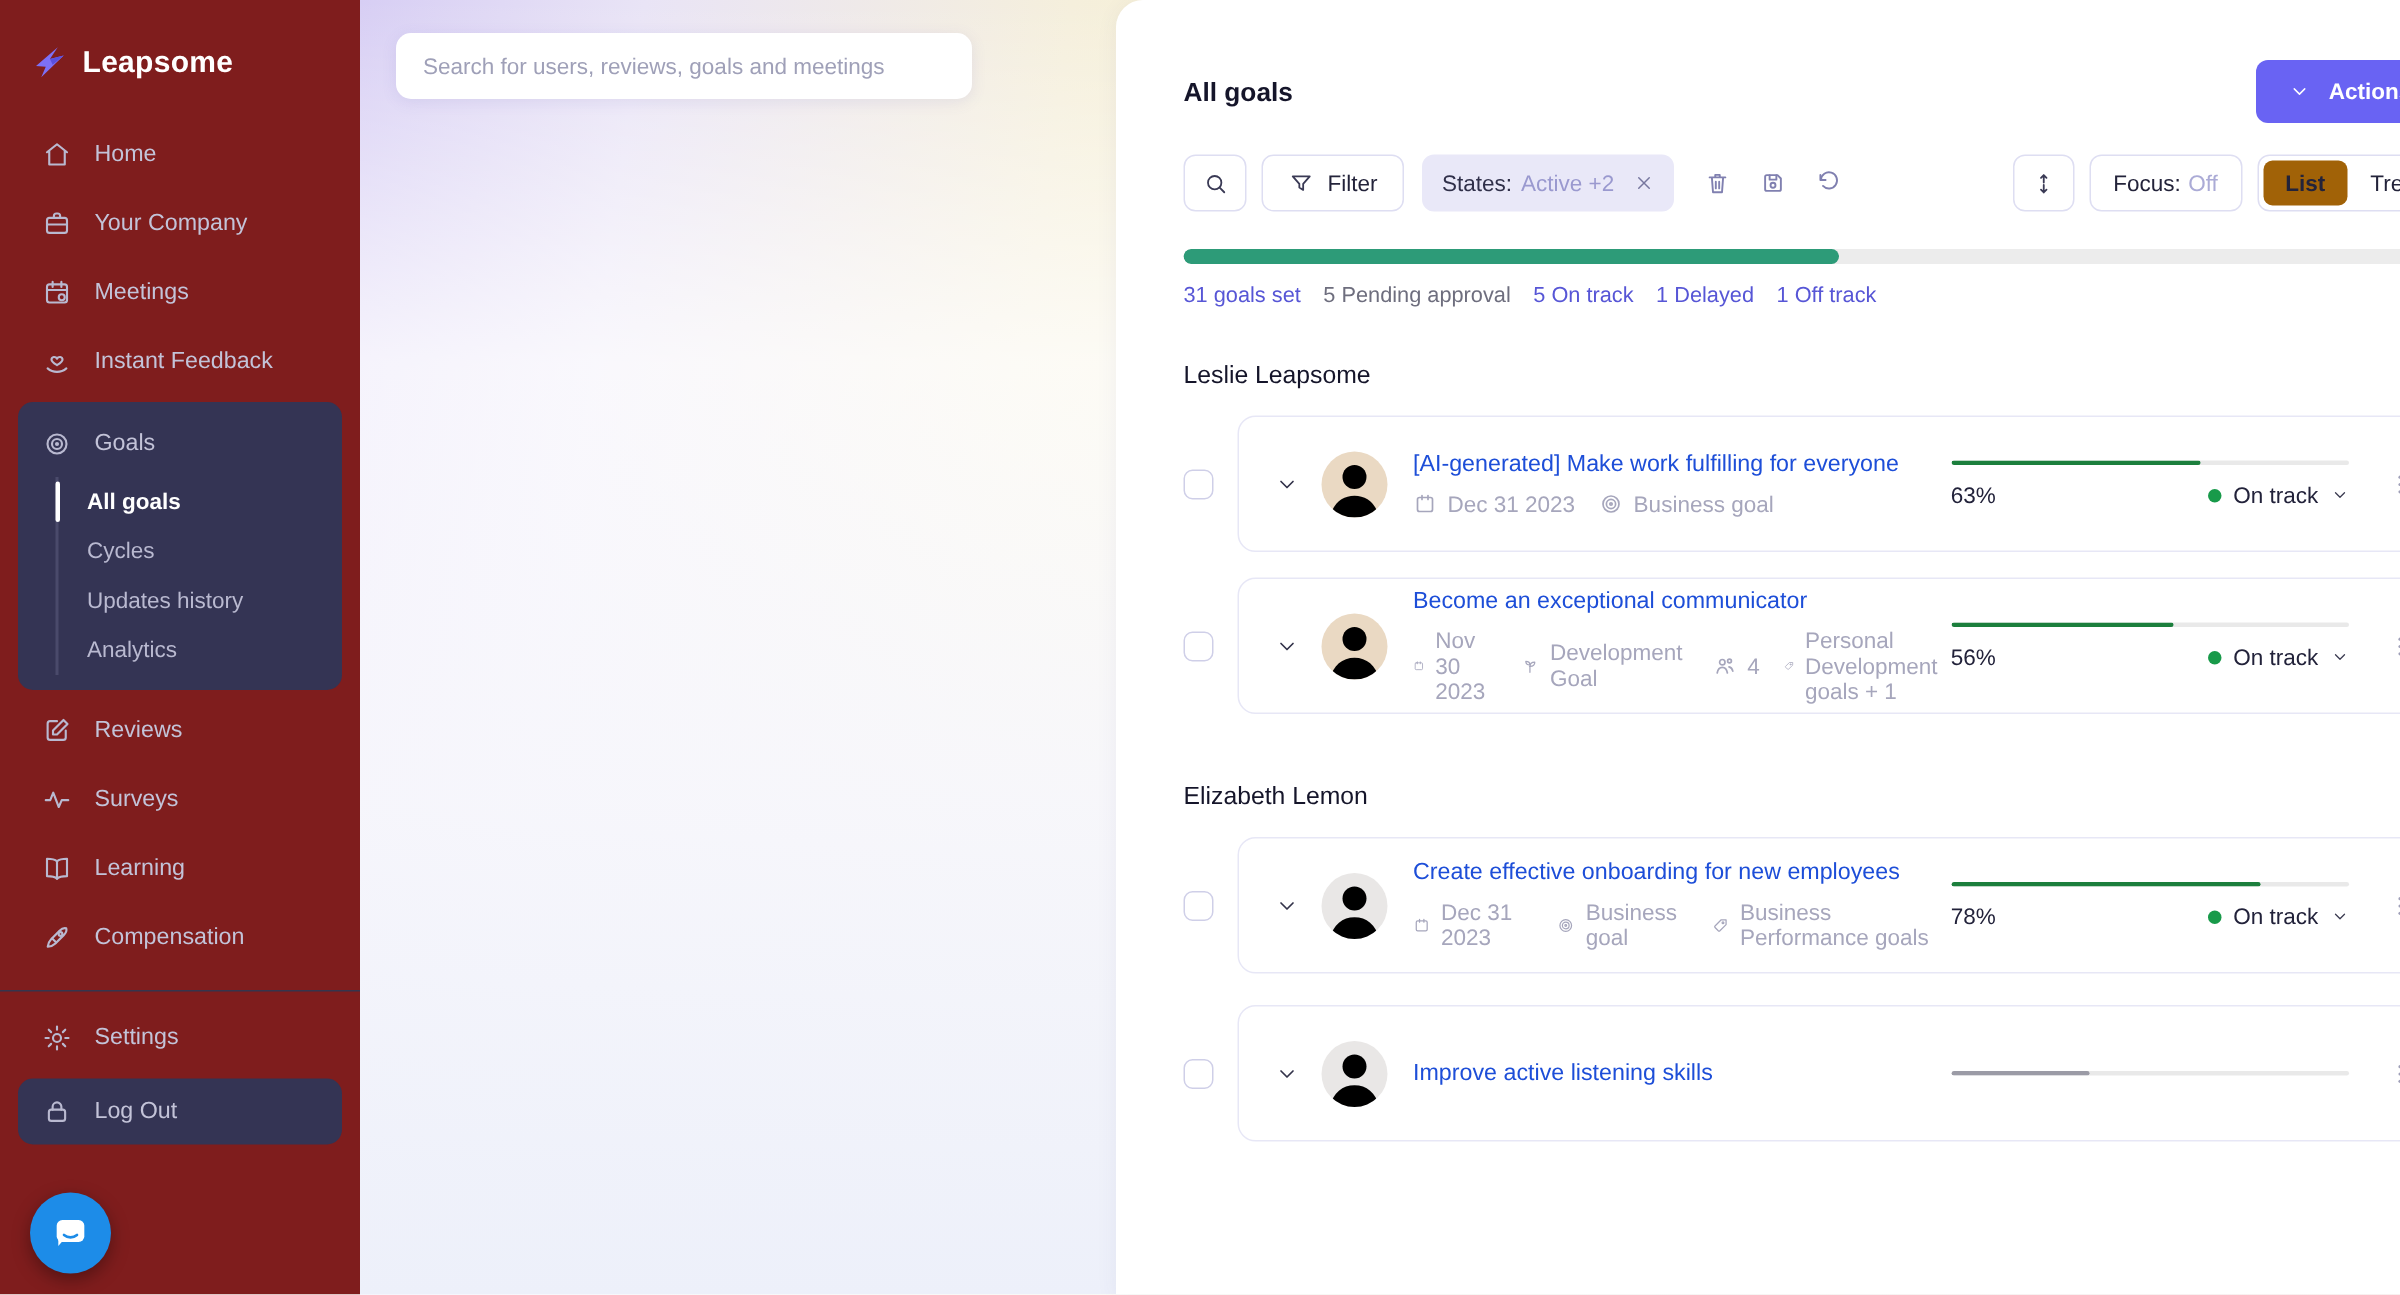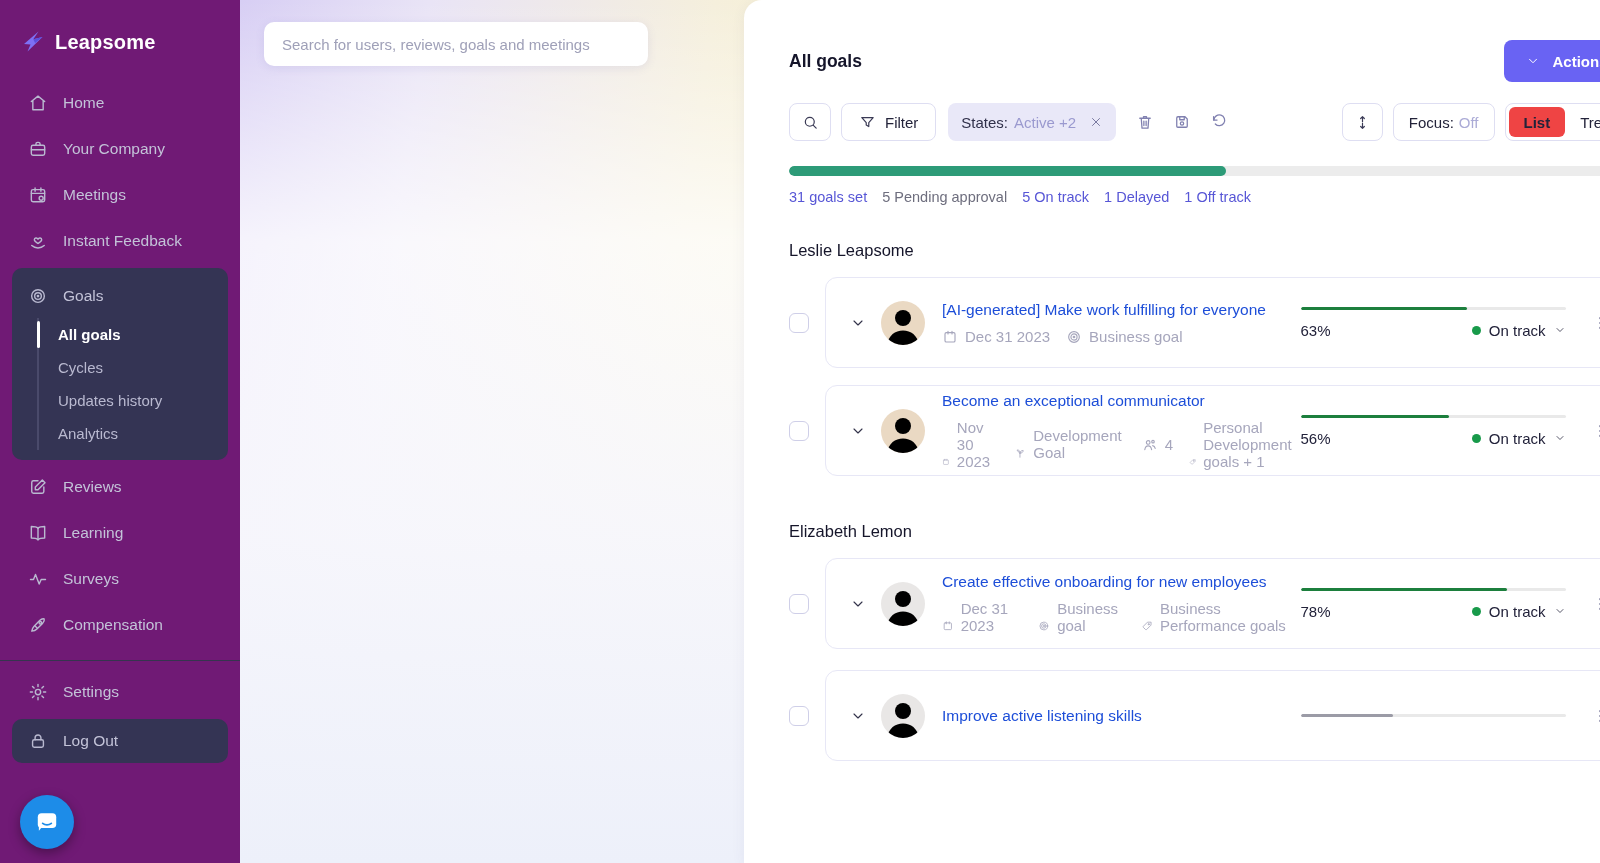--- a/index.html
+++ b/index.html
@@ -6,21 +6,21 @@
   html,body { width:1600px; height:863px; overflow:hidden; }
   body {
     font-family:"Liberation Sans","DejaVu Sans",sans-serif;
     display:flex; background:#fff; color:#1d1d32; font-size:15px;
   }
   svg { display:block; }
   .ico { stroke:currentColor; fill:none; stroke-width:1.7; stroke-linecap:round; stroke-linejoin:round; }
 
   
   .sidebar {
-    width:240px; height:863px; background:#701a75; color:#c3c3d8;
+    width:240px; height:863px; background:#7f1d1d; color:#c3c3d8;
     flex-shrink:0; display:flex; flex-direction:column; position:relative;
   }
   .logo-row { display:flex; align-items:center; gap:9px; padding:30px 0 26px 22px; }
   .logo-text { color:#fff; font-weight:700; font-size:20px; letter-spacing:.2px; }
   .nav-item {
     display:flex; align-items:center; gap:15px; height:46px; padding-left:28px;
     font-size:15.5px; cursor:pointer; color:#c3c3d8;
   }
   .nav-item .nicon { width:20px; height:20px; flex-shrink:0; color:#b9b9d0; }
   .goals-group { background:#343454; border-radius:10px; margin:4px 12px; padding:6px 0 10px 0; }
@@ -98,21 +98,21 @@
   .chip-value { color:#9a99cf; font-size:15px; }
   .chip-x { width:14px; height:14px; color:#77779f; margin-left:7px; cursor:pointer; }
   .ghost-icons { display:flex; align-items:center; gap:19px; margin-left:20px; }
   .ghost-icons .nicon { width:18px; height:18px; color:#8080b0; cursor:pointer; }
   .toolbar-right { margin-left:auto; display:flex; align-items:center; gap:10px; }
   .tb-sort { width:41px; }
   .tb-focus { padding:0 15px; gap:5px; }
   .focus-off { color:#ababd6; }
   .seg-ctrl { border:1px solid #dedef2; border-radius:8px; height:38px; display:flex; align-items:center; padding:0 3px; background:#fff; }
   .seg { padding:0 15px; height:30px; display:flex; align-items:center; border-radius:6px; cursor:pointer; font-size:15px; color:#23233a; }
-  .seg.active { background:#ef4444; font-weight:700;text-align:right; }
+  .seg.active { background:#a16207; font-weight:700;text-align:right; }
 
   .summary-bar { margin-top:25px; height:10px; border-radius:5px; background:#ececec; overflow:hidden; }
   .summary-fill { height:100%; border-radius:5px; background:#2d9b78; }
   .stats-row { display:flex; align-items:center; gap:15px; margin-top:13px; font-size:14.5px; }
   .stat-link { color:#5756d6; cursor:pointer; }
   .stat-muted { color:#6e6e7e; }
 
   .section-heading { font-size:16.5px; font-weight:400; color:#15152a; margin-top:36px; }
   .section-heading.second { margin-top:46px; }
 
@@ -123,21 +123,21 @@
   }
   .goal-card {
     flex:1; margin-left:16px; border:1px solid #e7e7f6; border-radius:12px;
     height:91px; display:flex; align-items:center; padding:0 20px 0 24px; background:#fff;
   }
   .chev-btn { width:16px; height:16px; color:#33334a; cursor:pointer; flex-shrink:0; }
   .goal-avatar { width:44px; height:44px; margin-left:15px; }
   .goal-text { margin-left:17px; flex:1; min-width:0; }
   .goal-title { font-size:15.5px; color:#1d4ed8; white-space:nowrap; overflow:hidden; text-overflow:ellipsis; }
   .goal-meta { display:flex; align-items:center; gap:16px; margin-top:9px; color:#a6a6bc; font-size:15px; }
-  .meta-item { display:flex; align-items:flex-end; gap:7px; }
+  .meta-item { display:flex; align-items:center; gap:7px; }
   .meta-item .nicon { width:16px; height:16px; color:#a6a6bc; }
   .goal-prog { width:265px; flex-shrink:0; }
   .mini-bar { height:3px; border-radius:2px; background:#e9e9e9; overflow:hidden; }
   .mini-fill { height:100%; border-radius:2px; background:#1c7f3d; }
   .mini-fill.neutral { background:#9b9ba6; }
   .prog-row { display:flex; align-items:center; margin-top:12px; }
   .prog-pct { font-size:15px; color:#22223a; }
   .status-group { margin-left:auto; display:flex; align-items:center; gap:8px; cursor:pointer; }
   .status-dot { width:9px; height:9px; border-radius:50%; background:#189a4a; }
   .status-label { font-size:15px; color:#22223a; }
@@ -311,29 +311,29 @@
   </div>
 
   <div class="nav-item">
     <svg class="ico nicon">
         <use href="#i-edit"></use>
       </svg>
     <span>Reviews</span>
   </div>
   <div class="nav-item">
     <svg class="ico nicon">
+        <use href="#i-pulse"></use>
+      </svg>
+    <span>Surveys</span>
+  </div>
+  <div class="nav-item">
+    <svg class="ico nicon">
         <use href="#i-book"></use>
       </svg>
     <span>Learning</span>
-  </div>
-  <div class="nav-item">
-    <svg class="ico nicon">
-        <use href="#i-pulse"></use>
-      </svg>
-    <span>Surveys</span>
   </div>
   <div class="nav-item">
     <svg class="ico nicon">
         <use href="#i-rocket"></use>
       </svg>
     <span>Compensation</span>
   </div>
 
   <div class="side-divider"></div>
 

